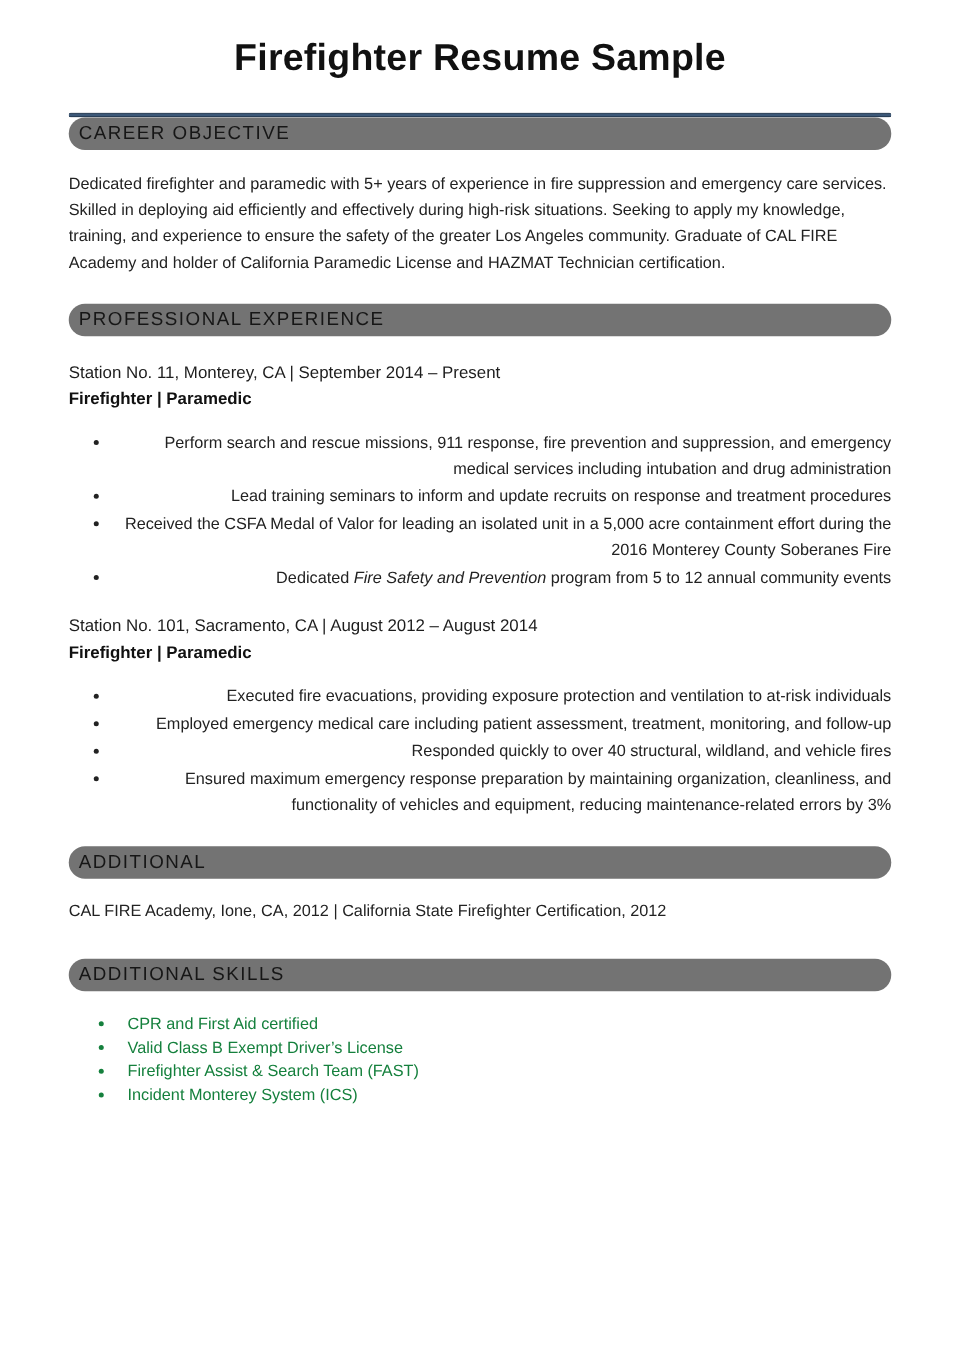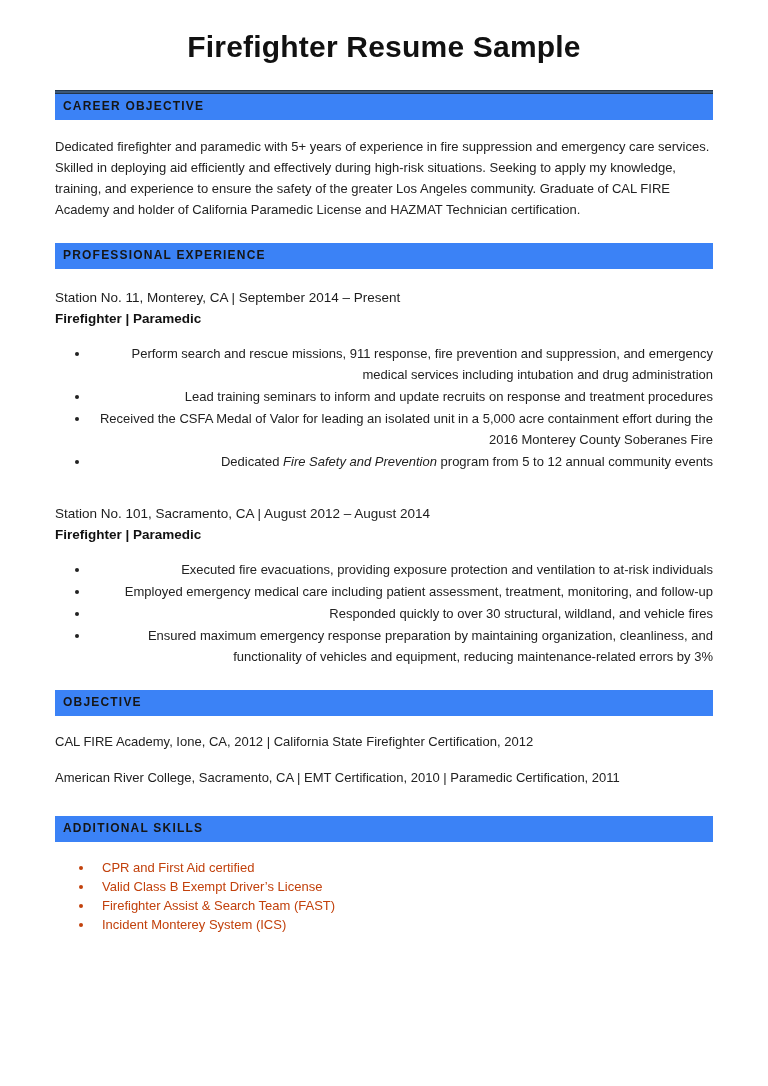--- a/index.html
+++ b/index.html
@@ -1,15 +1,15 @@
 <!DOCTYPE html>
 <html><head>
 <meta charset="utf-8">
 <style>
-  * { margin: 0; padding: 0; box-sizing: border-box; }
+  * { margin: 0; padding: 0; box-sizing: border-box; border-radius: 17px; }
   html, body { background: #ffffff; }
   body {
     width: 768px;
     height: 1086px;
     font-family: "Liberation Sans", "DejaVu Sans", sans-serif;
     color: #1d1d1d;
     overflow: hidden;
   }
   .page {
     width: 768px;
@@ -32,23 +32,23 @@
     margin-top: 14px;
   }
   .accent-rule {
     height: 4px;
     background: #3c5878;
     border-top: 1px solid #22364c;
     border-bottom: 1px solid #22364c;
     margin-top: 24px;
   }
   .section-heading {
-    background: #3b82f6;
-    font-weight: 700;
-    font-size: 12px;
+    background: #737373;
+    font-weight: 400;
+    font-size: 15px;
     letter-spacing: 1.2px;
     color: #161616;
     padding: 4px 8px 5px 8px;
     line-height: 17px;
   }
   .section-heading.first { margin-top: 0; }
   .section-heading.spaced { margin-top: 23px; }
   .objective-text {
     margin-top: 16px;
     font-size: 13px;
@@ -91,21 +91,21 @@
   }
   .edu-line:first-of-type { margin-top: 18px; }
   ul.skills-list {
     margin-top: 16px;
     padding-left: 39px;
     list-style: disc outside;
   }
   ul.skills-list li {
     font-size: 13px;
     line-height: 19px;
-    color: #c2410c;
+    color: #15803d;
     padding-left: 8px;
     margin-bottom: 0;
   }
 </style>
 </head>
 <body>
 
 <div class="page">
 
   <h1 class="resume-title">Firefighter Resume Sample</h1>
@@ -122,34 +122,33 @@
     <div class="job-station">Station No. 11, Monterey, CA | September 2014 – Present</div>
     <div class="job-role">Firefighter | Paramedic</div>
     <ul class="bullet-list">
         <li>Perform search and rescue missions, 911 response, fire prevention and suppression, and emergency medical services including intubation and drug administration</li>
         <li>Lead training seminars to inform and update recruits on response and treatment procedures</li>
         <li>Received the CSFA Medal of Valor for leading an isolated unit in a 5,000 acre containment effort during the 2016 Monterey County Soberanes Fire</li>
         <li><span>Dedicated </span><em>Fire Safety and Prevention</em><span> program from 5 to 12 annual community events</span></li>
       </ul>
   </div>
 
-  <div class="job-block" style="margin-top:32px;">
+  <div class="job-block" style="margin-top:19px;">
     <div class="job-station">Station No. 101, Sacramento, CA | August 2012 – August 2014</div>
     <div class="job-role">Firefighter | Paramedic</div>
     <ul class="bullet-list">
         <li>Executed fire evacuations, providing exposure protection and ventilation to at-risk individuals</li>
         <li>Employed emergency medical care including patient assessment, treatment, monitoring, and follow-up</li>
-        <li>Responded quickly to over 30 structural, wildland, and vehicle fires</li>
+        <li>Responded quickly to over 40 structural, wildland, and vehicle fires</li>
         <li>Ensured maximum emergency response preparation by maintaining organization, cleanliness, and functionality of vehicles and equipment, reducing maintenance-related errors by 3%</li>
       </ul>
   </div>
 
-  <div class="section-heading spaced">OBJECTIVE</div>
+  <div class="section-heading spaced">ADDITIONAL</div>
   <p class="edu-line">CAL FIRE Academy, Ione, CA, 2012 | California State Firefighter Certification, 2012</p>
-  <p class="edu-line">American River College, Sacramento, CA | EMT Certification, 2010 | Paramedic Certification, 2011</p>
 
   <div class="section-heading spaced" style="margin-top:28px;">ADDITIONAL SKILLS</div>
   <ul class="skills-list">
       <li>CPR and First Aid certified</li>
       <li>Valid Class B Exempt Driver’s License</li>
       <li>Firefighter Assist &amp; Search Team (FAST)</li>
       <li>Incident Monterey System (ICS)</li>
     </ul>
 
 </div>

